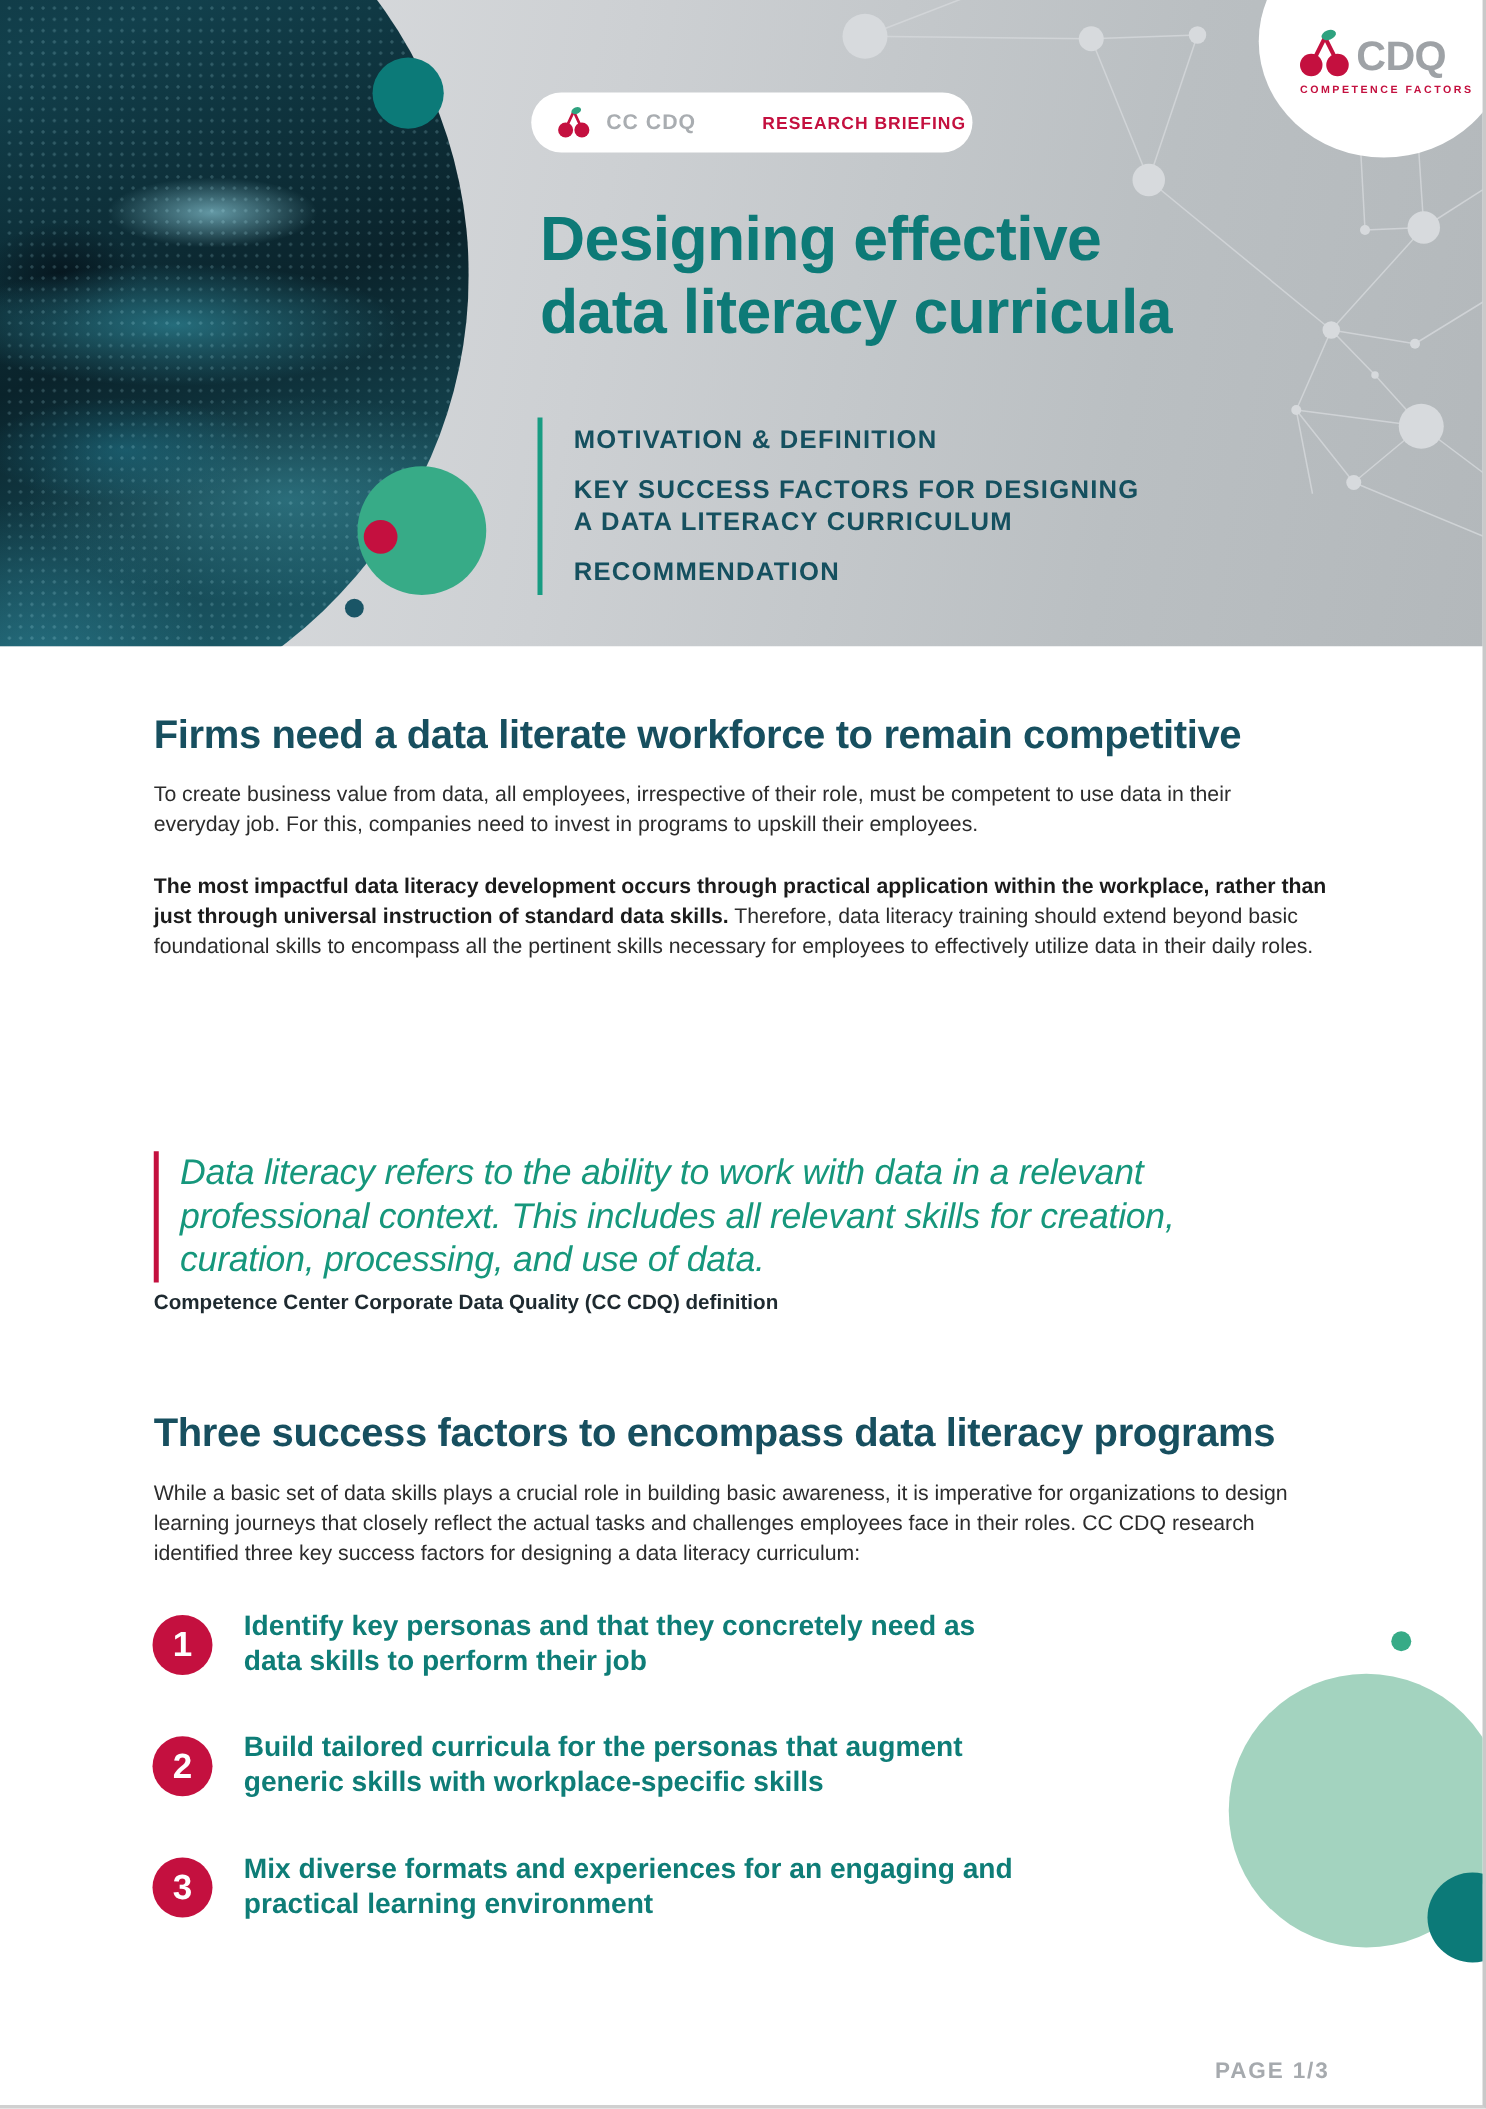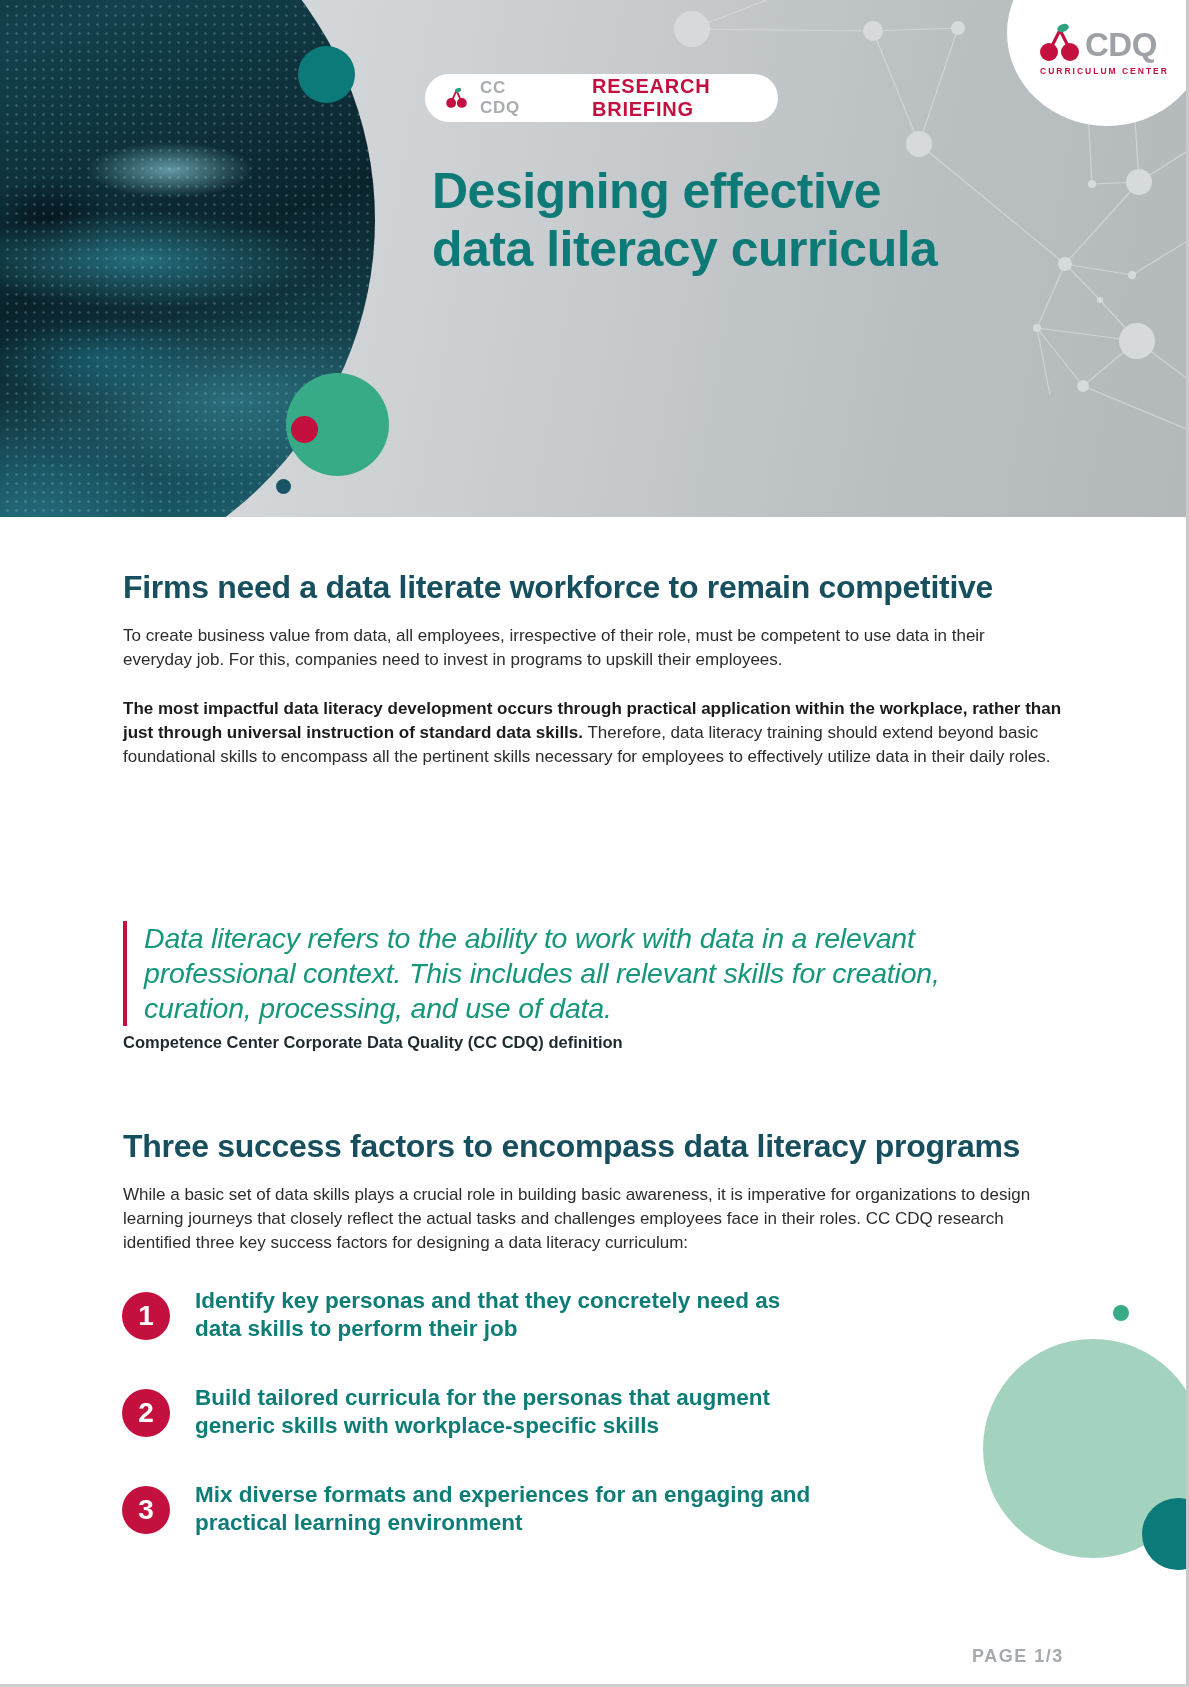--- a/index.html
+++ b/index.html
@@ -25,21 +25,21 @@
   .hero-dots { position: absolute; left: 0; top: 0; width: 100%; height: 100%;
     background-image: radial-gradient(circle, rgba(190,245,255,0.55) 1px, transparent 1.6px);
     background-size: 9px 9px; opacity: 0.35; }
 
   .deco { position: absolute; border-radius: 50%; }
 
   .pill { position: absolute; left: 425px; top: 74px; width: 353px; height: 48px; background: #fff; border-radius: 24px;
     display: flex; align-items: center; padding-left: 20px; }
   .pill .cherry { width: 28px; height: 28px; margin-right: 12px; }
   .pill .brand { font-weight: 700; font-size: 17px; color: #a9adb1; letter-spacing: 0.8px; margin-right: 10px; }
-  .pill .label { font-weight: 700; font-size: 20px; color: #c4103f; letter-spacing: 0.8px; padding-left: 43px; }
+  .pill .label { font-weight: 700; font-size: 14px; color: #c4103f; letter-spacing: 0.8px; padding-left: 43px; }
 
   .title { position: absolute; left: 432px; top: 162px; width: 560px; font-weight: 700; font-size: 50px; line-height: 58px; color: #0d7a77; letter-spacing: -0.5px; }
 
   .toc { position: absolute; left: 430px; top: 334px; border-left: 4px solid #189c82; padding-left: 25px; height: 142px; }
   .toc-item { font-weight: 700; font-size: 20.5px; line-height: 26px; color: #15505f; letter-spacing: 1px; }
   .toc-item.i1 { margin-top: 5px; }
   .toc-item.i2 { margin-top: 14px; }
   .toc-item.i3 { margin-top: 14px; }
 
   .logo-disc { position: absolute; left: 1007px; top: -60px; width: 200px; height: 186px; border-radius: 50%; background: #fff; }
@@ -141,31 +141,36 @@
       </svg>
       <span class="brand">CC CDQ</span>
       <span class="label">RESEARCH BRIEFING</span>
     </div>
 
     <div class="title">
       <div>Designing effective</div>
       <div>data literacy curricula</div>
     </div>
 
+    <div class="toc">
+      <div class="toc-item i1">MOTIVATION &amp; DEFINITION</div>
+      <div class="toc-item i2" style="width:470px;">KEY SUCCESS FACTORS FOR DESIGNING A DATA LITERACY CURRICULUM</div>
+      <div class="toc-item i3">RECOMMENDATION</div>
+    </div>
 
     <div class="logo-disc"></div>
     <div class="logo">
       <svg width="44" height="42" viewBox="0 0 44 42" style="position:absolute;left:0;top:0;">
         <path d="M22 8 L12 28 M22 8 L32 28" stroke="#c4103f" stroke-width="3.2" fill="none" stroke-linecap="round"></path>
         <ellipse cx="25" cy="6" rx="6" ry="3.8" fill="#2ea27f" transform="rotate(-20 25 6)"></ellipse>
         <circle cx="11" cy="30" r="9" fill="#c4103f"></circle>
         <circle cx="32" cy="30" r="9" fill="#c4103f"></circle>
       </svg>
       <span class="cdq">CDQ</span>
-      <span class="cc">CURRICULUM CENTER</span>
+      <span class="cc">COMPETENCE FACTORS</span>
     </div>
   </div>
 
   <h2 class="content s1-h">Firms need a data literate workforce to remain competitive</h2>
   <p class="content body s1-p1">To create business value from data, all employees, irrespective of their role, must be competent to use data in their everyday job. For this, companies need to invest in programs to upskill their employees.</p>
   <p class="content body s1-p2"><b>The most impactful data literacy development occurs through practical application within the workplace, rather than just through universal instruction of standard data skills.</b><span> Therefore, data literacy training should extend beyond basic foundational skills to encompass all the pertinent skills necessary for employees to effectively utilize data in their daily roles.</span></p>
 
   <div class="quote">
     <p>Data literacy refers to the ability to work with data in a relevant professional context. This includes all relevant skills for creation, curation, processing, and use of data.</p>
   </div>

